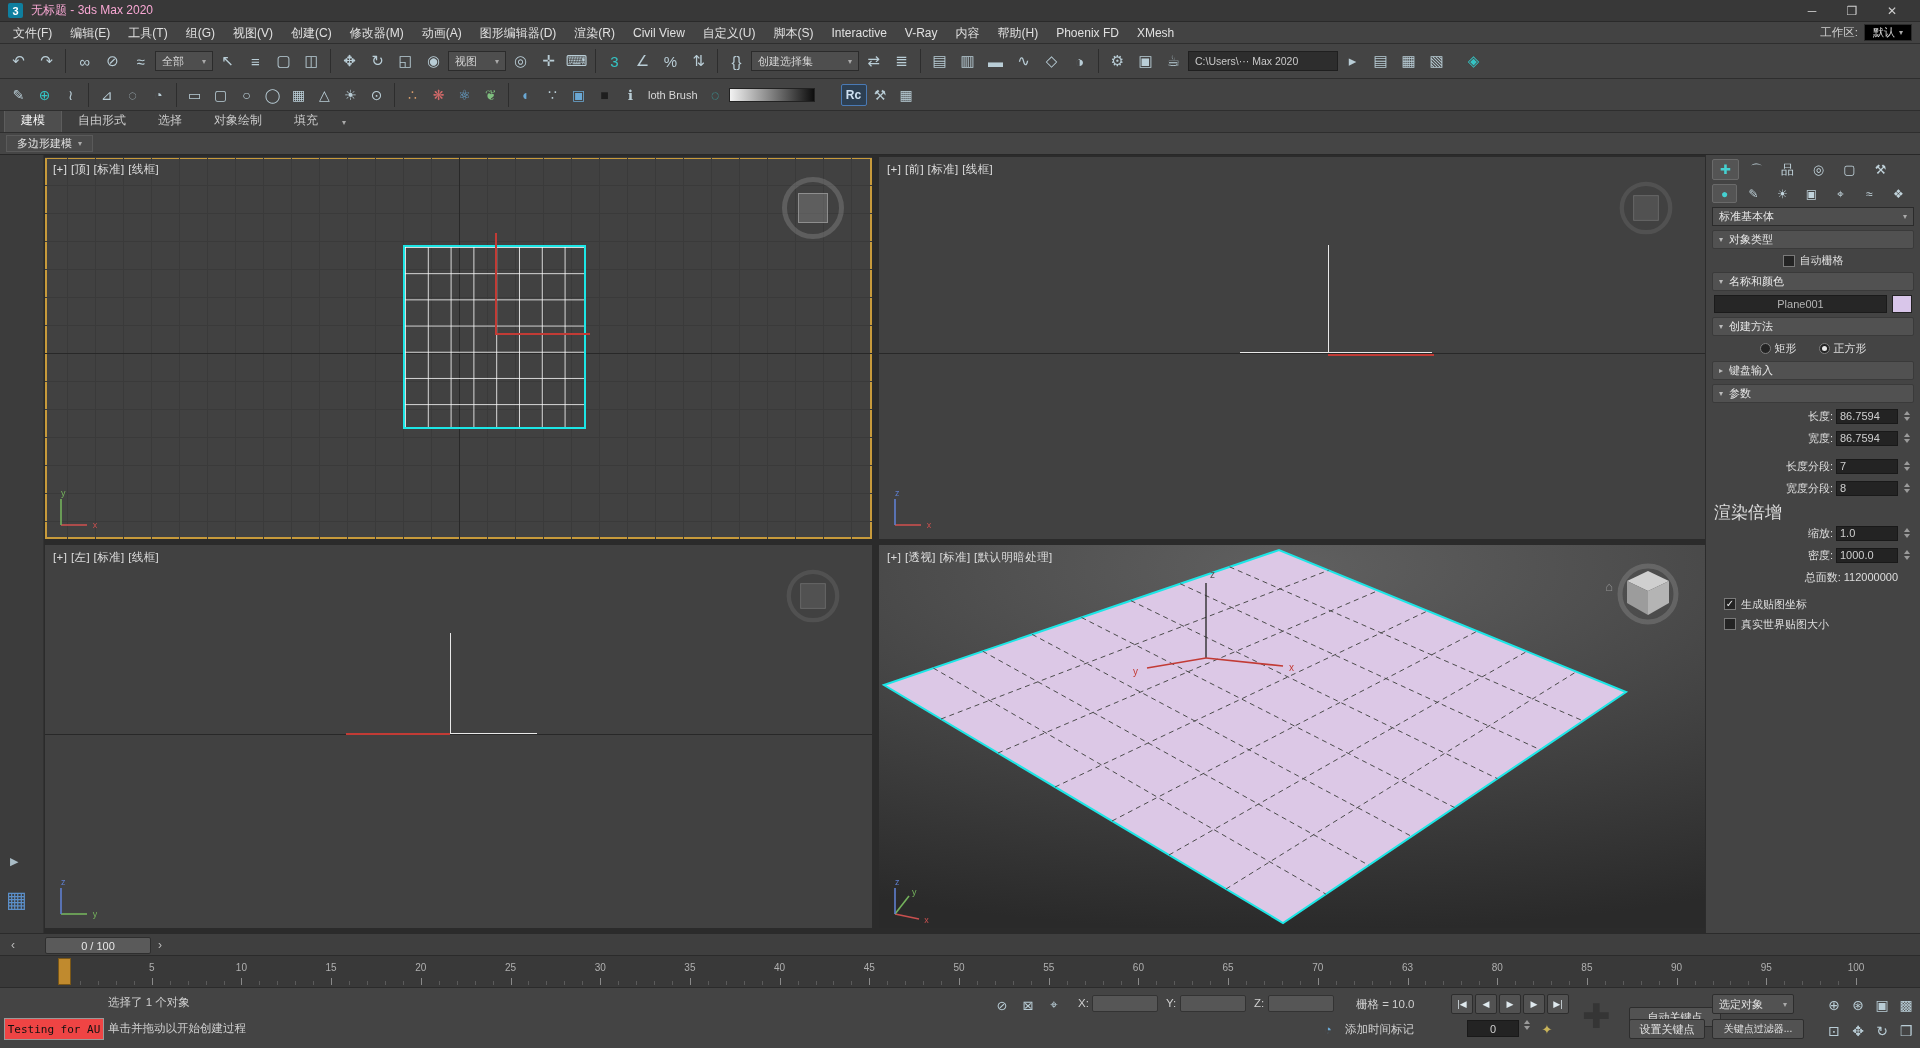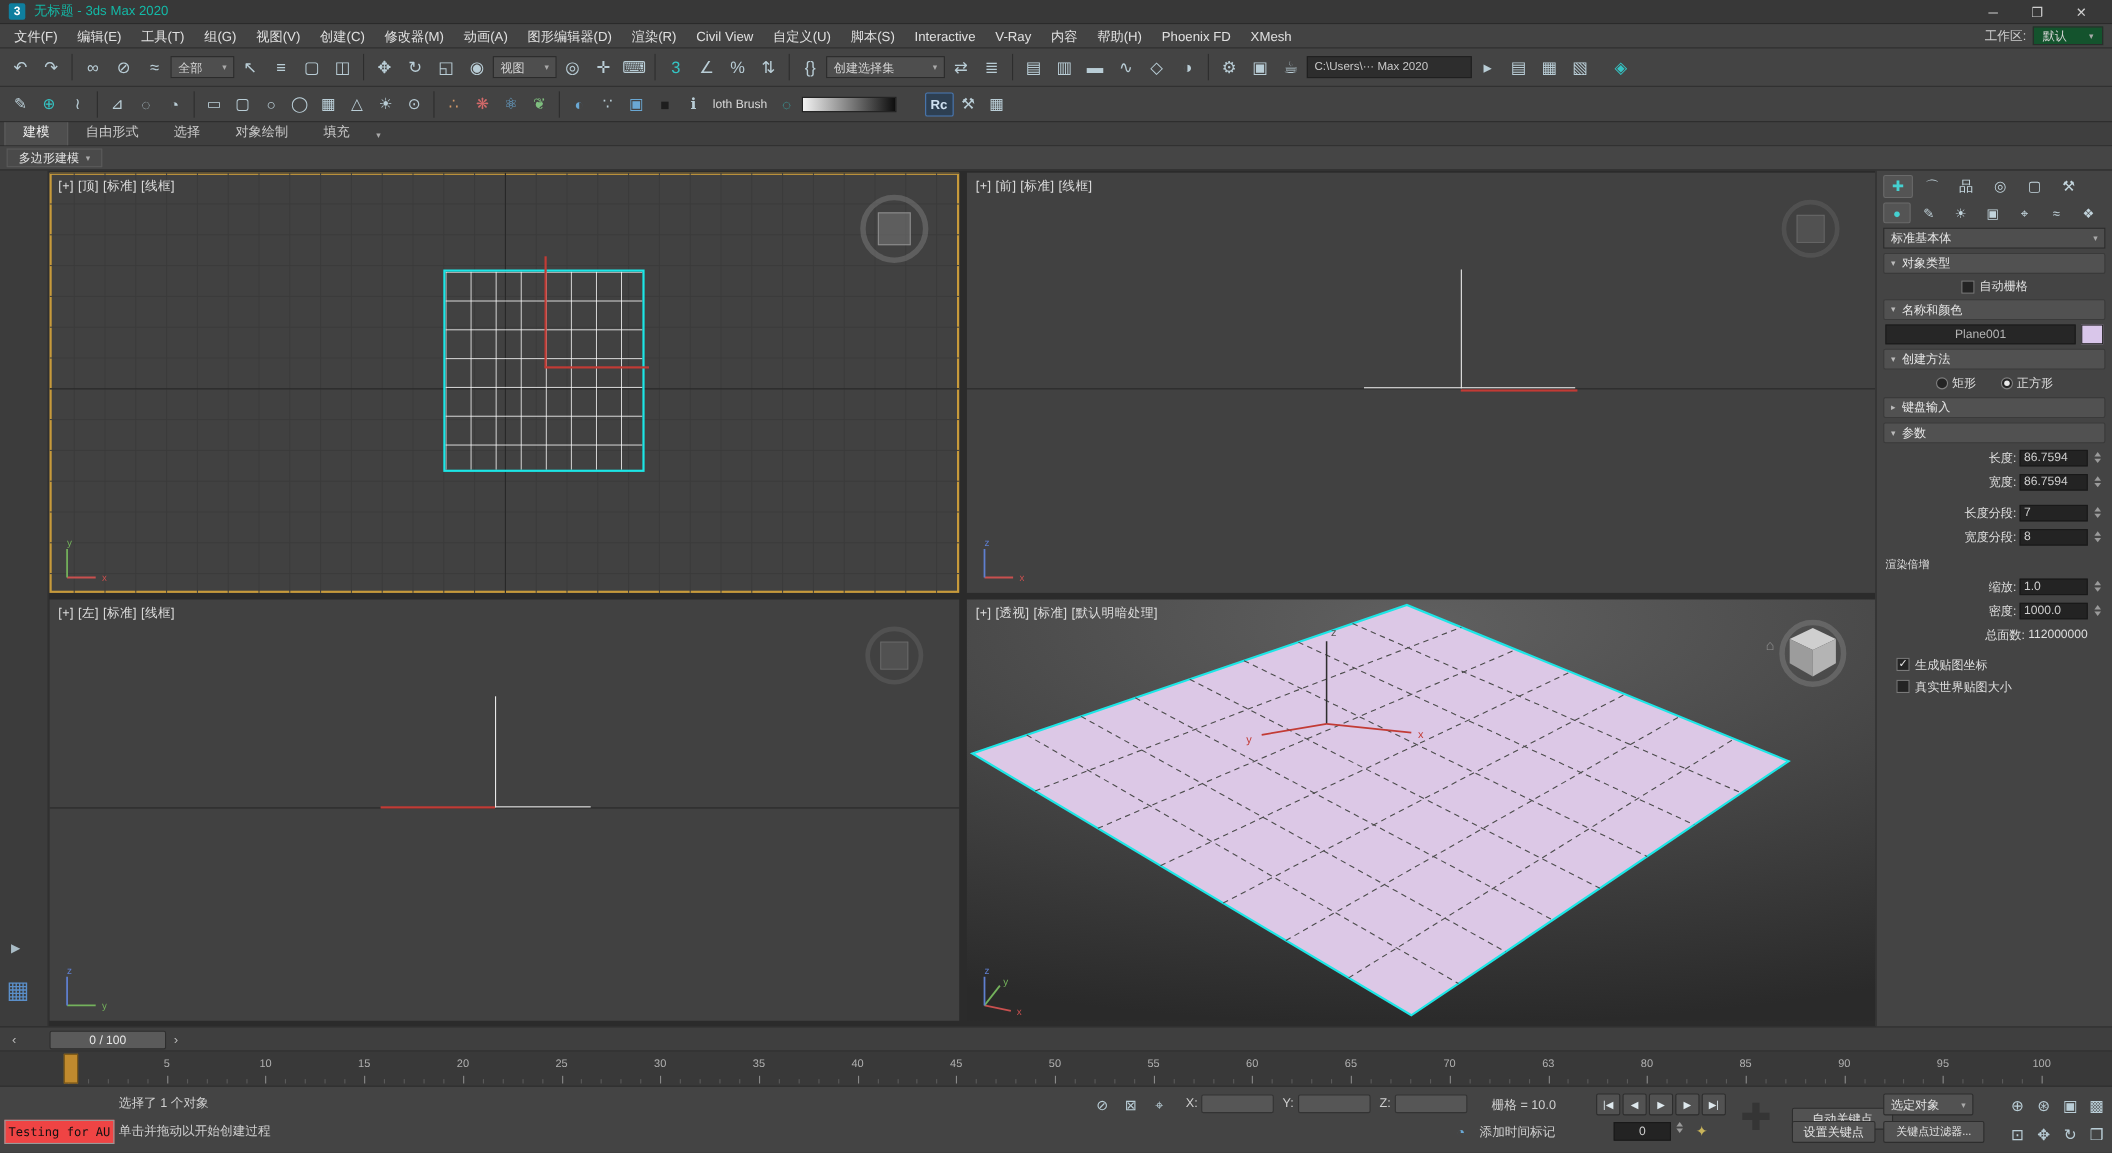--- a/index.html
+++ b/index.html
@@ -2,28 +2,28 @@
 <html><head>
 <meta charset="utf-8">
 <style>
   *{box-sizing:border-box;margin:0;padding:0}
   html,body{width:1920px;height:1048px;overflow:hidden}
   body{position:relative;background:#3e3e3e;font-family:"Liberation Sans","DejaVu Sans",sans-serif;color:#d4d4d4;font-size:12px}
 
   
   #titlebar{position:absolute;left:0;top:0;width:1920px;height:22px;background:#383838;border-bottom:1px solid #2a2a2a;display:flex;align-items:center;gap:8px;padding:0 8px;z-index:20}
   #app-badge{width:15px;height:15px;background:#0f7f9f;color:#fff;font-size:11px;font-weight:bold;display:flex;align-items:center;justify-content:center;border-radius:2px}
-  #window-title{font-size:12px;color:#14b8a6}
+  #window-title{font-size:12px;color:#f9a8d4}
   #win-controls{margin-left:auto;display:flex}
   .win-btn{width:40px;height:22px;display:flex;align-items:center;justify-content:center;color:#cfcfcf;font-size:12px}
   #menubar{position:absolute;left:0;top:22px;width:1920px;height:22px;background:#434343;border-bottom:1px solid #2e2e2e;display:flex;align-items:center;padding:0 4px;z-index:20}
   #menu-items{display:flex}
   .menu-item{padding:0 9px;height:22px;line-height:22px;font-size:12px;color:#e0e0e0;white-space:nowrap}
   #workspace{margin-left:auto;display:flex;align-items:center;gap:6px;padding-right:4px}
-  .ws-drop{background:#14532d;border:1px solid #2b2b2b;height:17px;padding:0 8px;display:flex;gap:20px;align-items:center;font-size:11px}
+  .ws-drop{background:#000000;border:1px solid #2b2b2b;height:17px;padding:0 8px;display:flex;gap:4px;align-items:center;font-size:11px}
   .caret{font-size:8px;color:#aaa}
 
   
   #toolbar-main{position:absolute;left:0;top:44px;width:1920px;height:35px;background:#444;border-bottom:1px solid #2e2e2e;display:flex;align-items:center;gap:1px;padding:0 5px;z-index:19}
   #toolbar-secondary{position:absolute;left:0;top:79px;width:1920px;height:32px;background:#434343;border-bottom:1px solid #2e2e2e;display:flex;align-items:center;gap:1px;padding:0 6px;z-index:19}
   .tb-icon{width:27px;height:27px;display:flex;align-items:center;justify-content:center;font-size:15px;color:#b9cdd6;border-radius:2px;flex:none}
   .tb2-icon{width:25px;height:25px;display:flex;align-items:center;justify-content:center;font-size:14px;color:#b9cdd6;border-radius:2px;flex:none}
   .tb-icon.accent,.tb2-icon.accent{color:#35c4c4}
   .tb-sep{width:1px;height:24px;background:#2d2d2d;margin:0 4px;flex:none}
   .tb-drop{height:20px;background:#4e4e4e;border:1px solid #2b2b2b;display:flex;align-items:center;justify-content:space-between;padding:0 6px;font-size:11px;gap:6px;flex:none}
@@ -84,21 +84,21 @@
   .swatch{width:20px;height:18px;border:1px solid #222}
   .radio-row{display:flex;justify-content:center;gap:22px;font-size:11px;align-items:center;height:17px;color:#dedede}
   .radio-opt{display:flex;align-items:center;gap:4px}
   .radio{width:11px;height:11px;border-radius:50%;background:#242424;border:1px solid #808080;position:relative;flex:none}
   .radio.on::after{content:"";position:absolute;inset:2px;background:#e8e8e8;border-radius:50%}
   .prow{display:flex;align-items:center;height:18px;font-size:11px;justify-content:flex-end;gap:3px;color:#dedede}
   .nfield{width:62px;height:15px;background:#232323;border:1px solid #191919;color:#cfcfcf;font-size:11px;display:flex;align-items:center;padding:0 3px}
   .spin{display:flex;flex-direction:column;gap:2px;width:11px;align-items:center}
   .spin .u{width:0;height:0;border-left:3.5px solid transparent;border-right:3.5px solid transparent;border-bottom:4px solid #9b9b9b}
   .spin .d{width:0;height:0;border-left:3.5px solid transparent;border-right:3.5px solid transparent;border-top:4px solid #9b9b9b}
-  .sec-label{font-size:10px;color:#dedede;height:15px;display:flex;align-items:center}
+  .sec-label{font-size:17px;color:#dedede;height:15px;display:flex;align-items:center}
   .chk-row{display:flex;align-items:center;gap:5px;font-size:11px;height:16px;padding-left:10px;color:#dedede}
   .cbx{width:12px;height:12px;background:#242424;border:1px solid #7a7a7a;color:#ececec;font-size:10px;line-height:10px;text-align:center;flex:none}
 
   
   #time-slider{position:absolute;left:0;top:933px;width:1920px;height:23px;background:#3f3f3f;border-top:1px solid #2b2b2b;border-bottom:1px solid #2b2b2b}
   .ts-arrow{position:absolute;top:3px;width:14px;height:16px;color:#bbb;text-align:center;line-height:16px;font-size:12px}
   #ts-handle{position:absolute;left:45px;top:3px;width:106px;height:17px;background:#5a5a5a;border:1px solid #2e2e2e;border-radius:2px;font-size:11px;display:flex;align-items:center;justify-content:center;color:#e8e8e8}
   #ruler{position:absolute;left:0;top:956px;width:1920px;height:32px;background:#393939;border-bottom:1px solid #2b2b2b}
   .tick-num{position:absolute;top:6px;font-size:10px;color:#b0b0b0;transform:translateX(-50%)}
   .tick{position:absolute;bottom:2px;width:1px;background:#5a5a5a}

